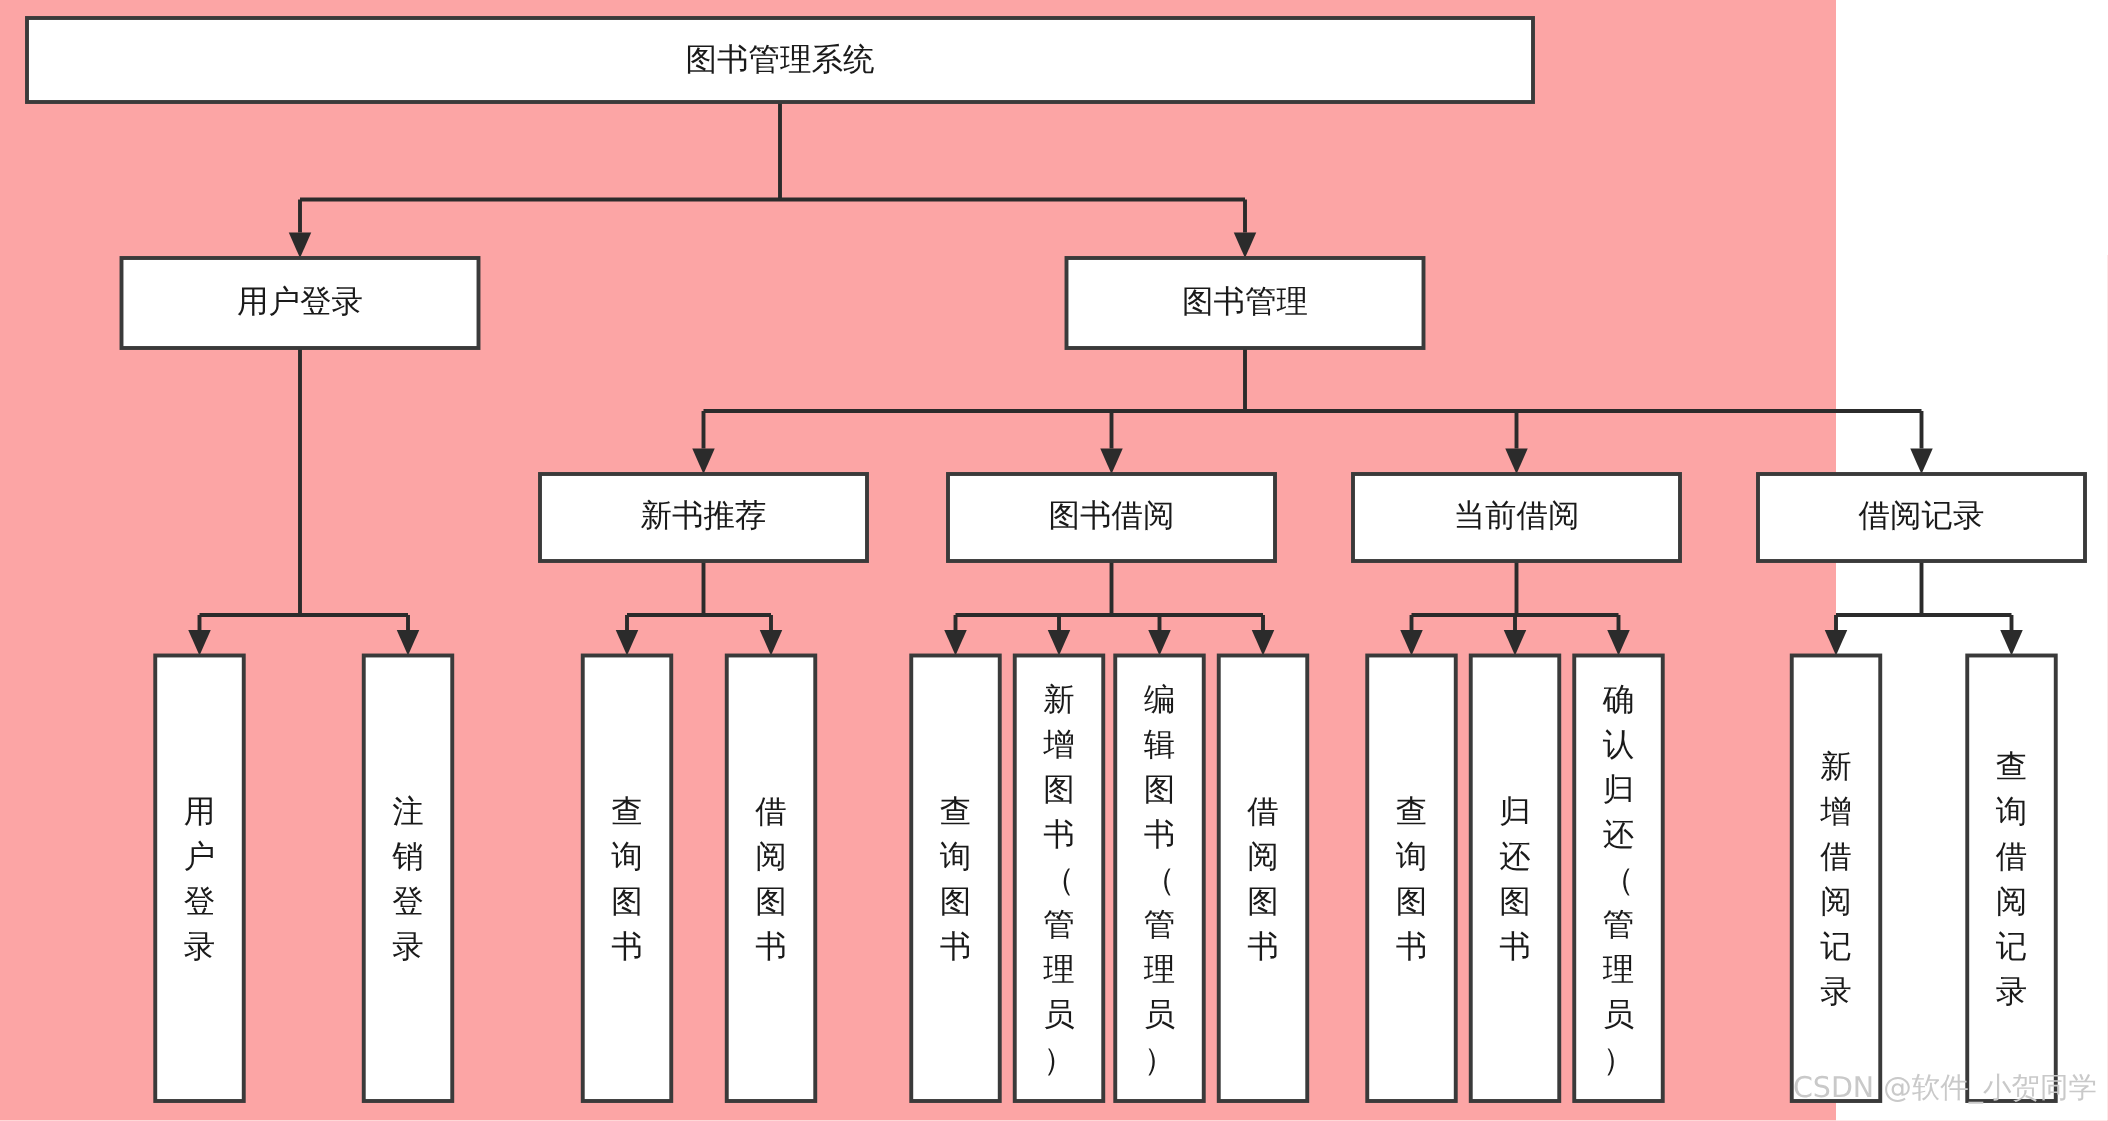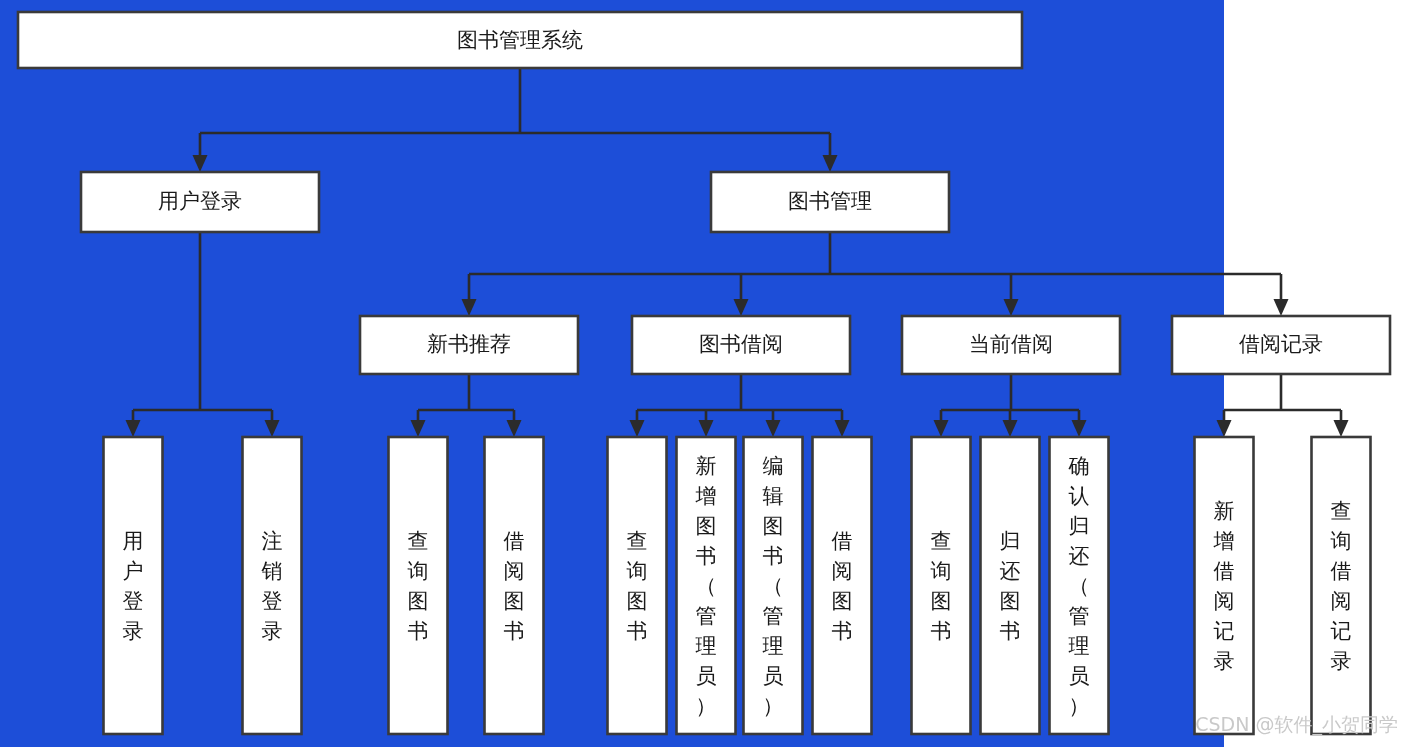--- a/index.html
+++ b/index.html
@@ -11,21 +11,21 @@
   body {
     width: 1405px;
     height: 747px;
     font-family: "DejaVu Sans", "Liberation Sans", sans-serif;
     overflow: hidden;
   }
   #diagram-root {
     position: relative;
     width: 1224px;
     height: 747px;
-    background: #1d4ed8;
+    background: #fca5a5;
   }
   svg#flow-svg {
     position: absolute;
     left: 0;
     top: 0;
     width: 1405px;
     height: 747px;
   }
   .node-box {
     fill: #ffffff;

